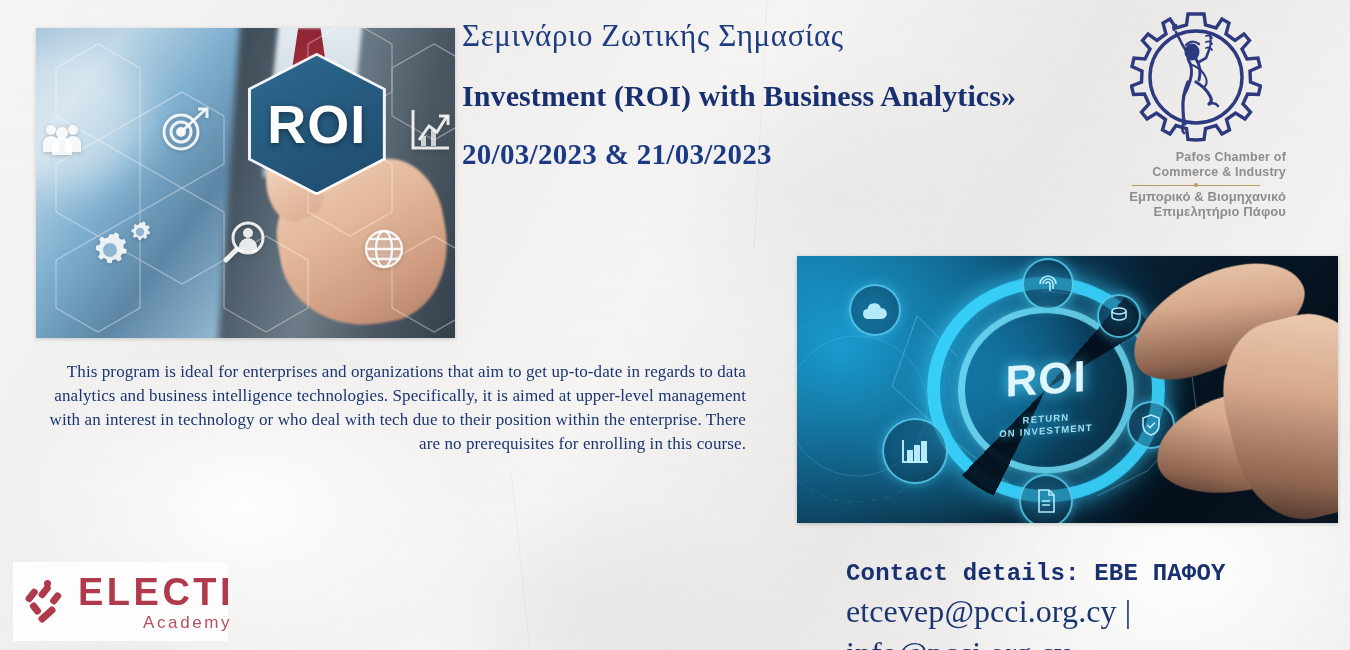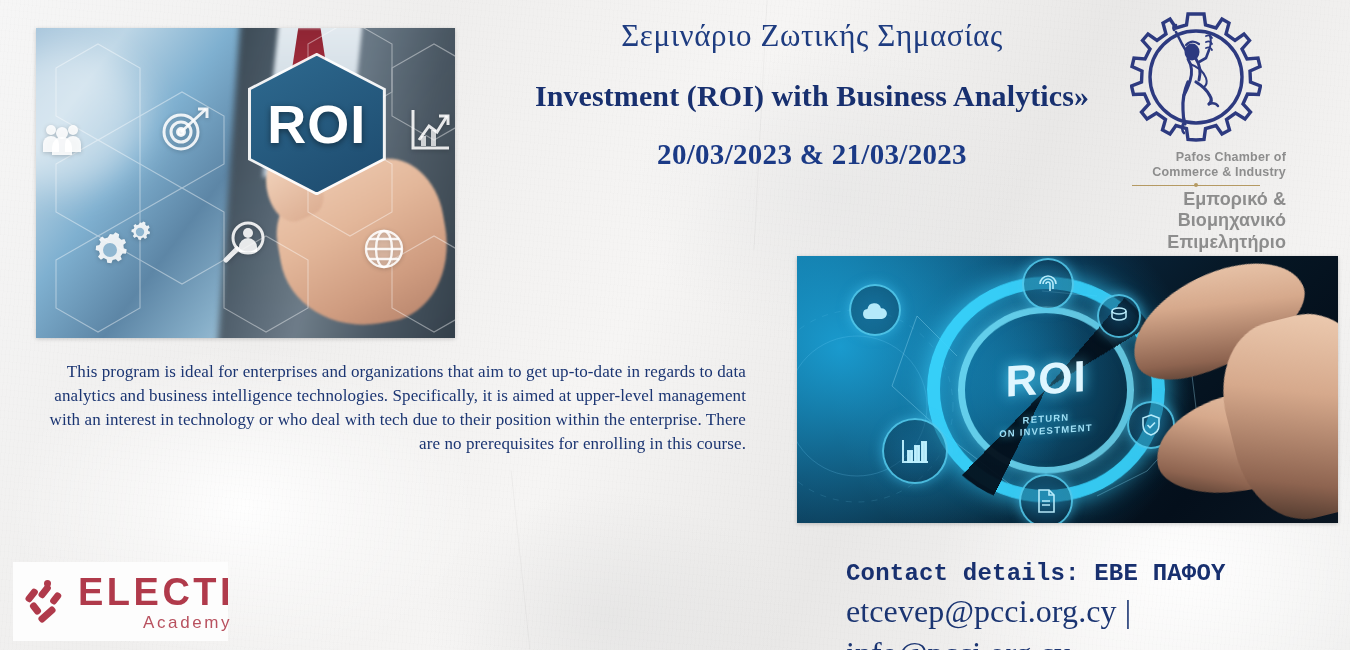--- a/index.html
+++ b/index.html
@@ -23,21 +23,21 @@
     position:absolute;inset:0;pointer-events:none;opacity:.5;
     background-image:
       repeating-linear-gradient(95deg, rgba(0,0,0,.018) 0 1px, rgba(255,255,255,0) 1px 4px),
       repeating-linear-gradient(6deg, rgba(0,0,0,.012) 0 1px, rgba(255,255,255,0) 1px 7px),
       radial-gradient(circle at 30% 20%, rgba(0,0,0,.02) 0 2px, rgba(0,0,0,0) 3px),
       radial-gradient(circle at 72% 62%, rgba(0,0,0,.02) 0 2px, rgba(0,0,0,0) 3px);
   }
   .crack{position:absolute;background:rgba(0,0,0,.035);pointer-events:none;}
 
   
-  .head-block{position:absolute;left:462px;top:18px;width:700px;text-align:center;}
+  .head-block{position:absolute;left:462px;top:18px;width:700px;text-align:left;}
   .greek-line{
     color:#1e3c80;font-size:31px;letter-spacing:.6px;line-height:1.15;
     font-family:"Liberation Serif", serif;
   }
   .title-en{
     margin-top:22px;color:#18306f;font-weight:bold;font-size:30px;line-height:1.33;
     letter-spacing:.1px;
   }
   .dates{
     margin-top:22px;color:#1b3a86;font-weight:bold;font-size:29px;letter-spacing:.3px;
@@ -160,21 +160,21 @@
   }
   .pcci-div{
     width:128px;height:0;margin:4px auto 3px;border-top:1.5px solid #b59a63;position:relative;
   }
   .pcci-div::after{
     content:"";position:absolute;left:50%;top:-2.5px;width:4px;height:4px;margin-left:-2px;
     background:#b59a63;border-radius:50%;
   }
   .pcci-gr{
     color:#8d8d8d;font-family:"Liberation Sans", sans-serif;
-    font-weight:bold;font-size:18px;line-height:1.22;letter-spacing:.1px;
+    font-weight:bold;font-size:13px;line-height:1.22;letter-spacing:.1px;
   }
 
   
   .electi{
     position:absolute;left:13px;top:562px;width:215px;height:79px;
     background:#fdfdfd;display:flex;align-items:center;gap:9px;padding:0 10px;
     box-sizing:border-box;
   }
   .electi-mark{width:46px;height:46px;position:relative;flex:0 0 auto;}
   .bar{position:absolute;background:#b03a4b;border-radius:3px;}

